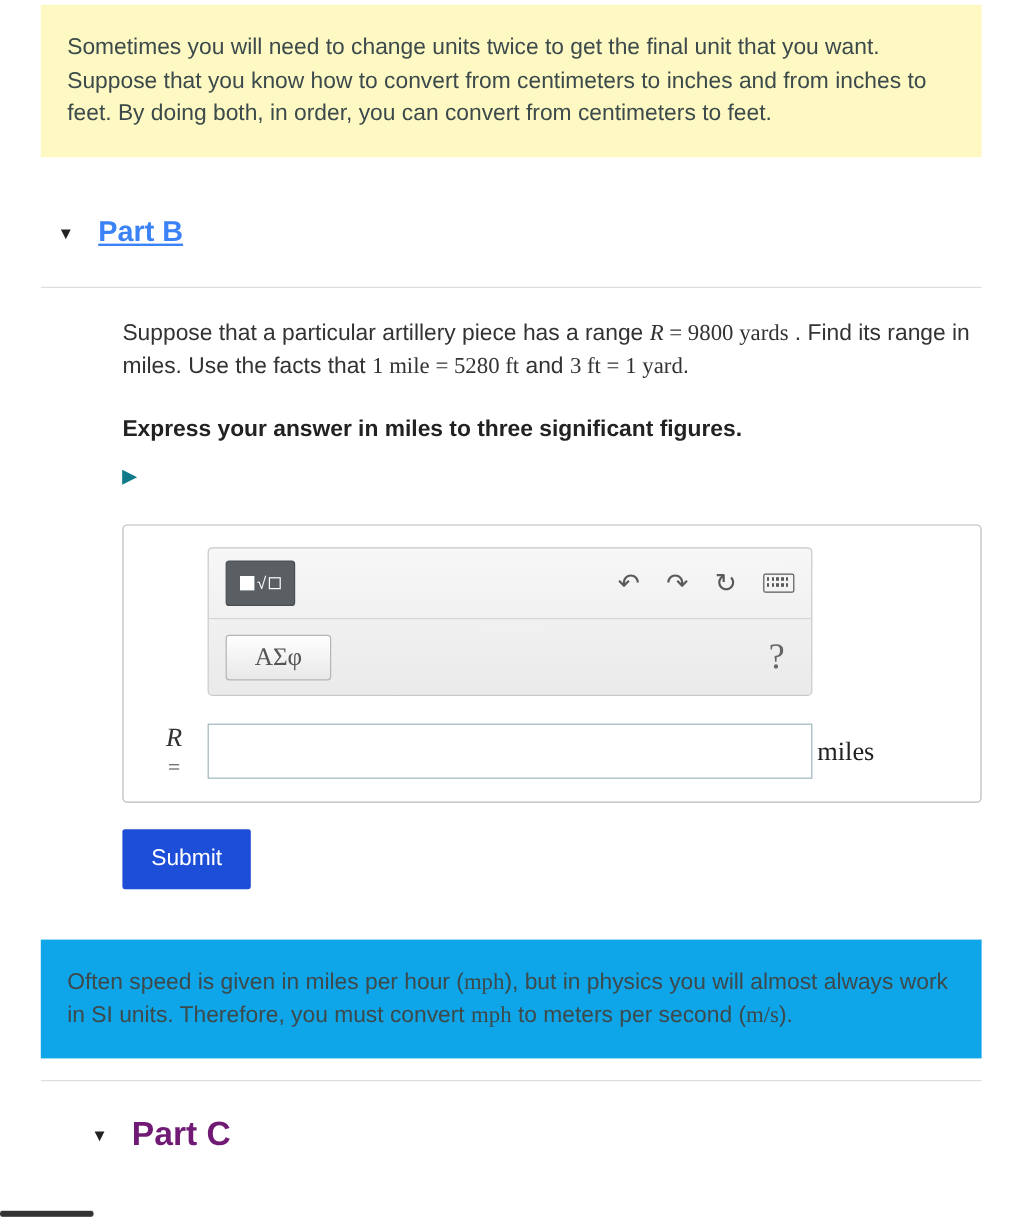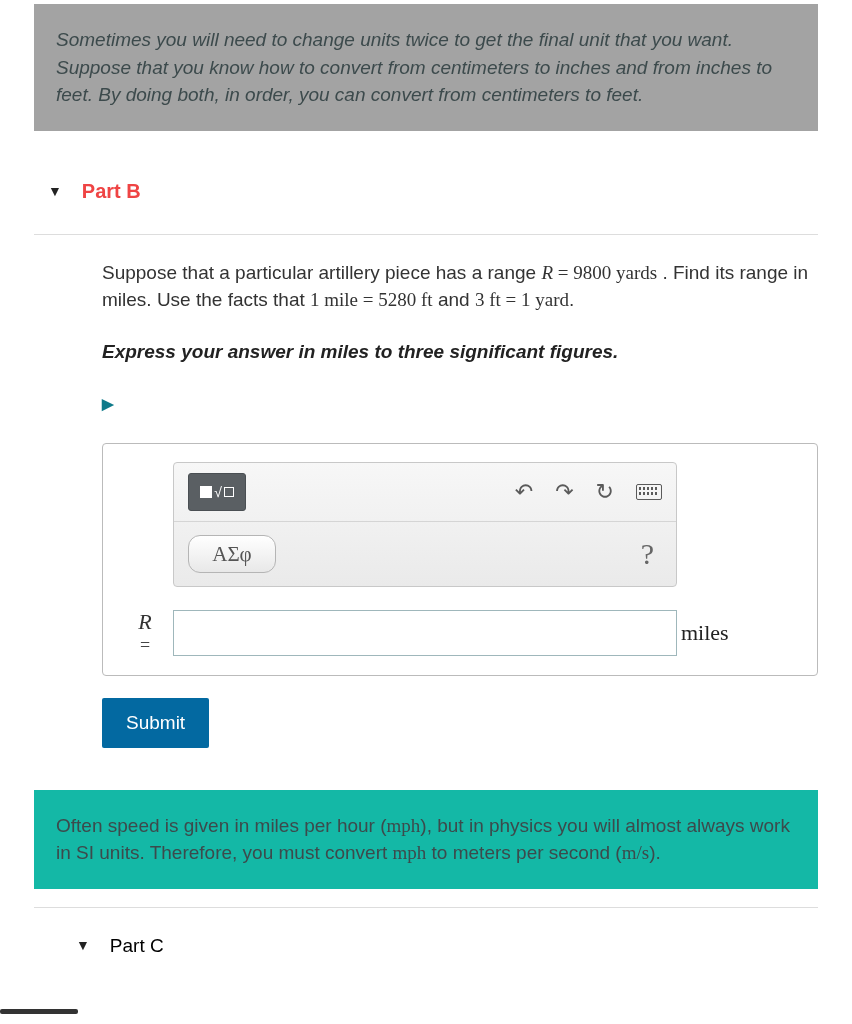--- a/index.html
+++ b/index.html
@@ -4,60 +4,59 @@
 <style>
   * { box-sizing: border-box; margin: 0; padding: 0; }
   body {
     font-family: Arial, Helvetica, sans-serif;
     background: #fff;
     color: #333;
     font-size: 19px;
     line-height: 1.45;
   }
   .panel {
-    background: #a3a3a3;
+    background: #fef9c3;
     margin: 4px 34px 18px 34px;
     padding: 22px 22px;
     color: #3c4a4c;
-    font-style: italic;
   }
   .section-wrap {
     margin: 0 34px;
   }
   .part-header {
     display: flex;
     align-items: center;
     padding: 28px 0 28px 14px;
     border-bottom: 1px solid #ddd;
     cursor: pointer;
   }
   .part-header .tri {
     font-size: 14px;
     margin-right: 20px;
     color: #222;
   }
   .part-header .title {
     font-weight: bold;
-    color: #ef4444;
-    font-size: 20px;
+    color: #3b82f6;
+    font-size: 24px;
+    text-decoration: underline;
   }
   .part-body {
     padding: 24px 0 24px 68px;
   }
   .prompt {
     color: #333;
     margin-bottom: 24px;
   }
   .mathvar { font-family: 'Times New Roman', serif; font-style: italic; }
   .mathrm { font-family: 'Times New Roman', serif; margin-top: 42px; }
   .instruct {
     font-weight: bold;
     color: #222;
-    margin-bottom: 28px;
-    font-style: italic;
+    margin-bottom: 16px;
   }
   .hints {
     color: #0e7a8a;
     font-weight: bold;
     cursor: pointer;
     display: flex;
     align-items: center;
     margin-bottom: 28px;
     font-size: 20px;
   }
@@ -106,21 +105,20 @@
     background: #5a5f63;
     border-color: #4a4f53;
   }
   .tb-btn.symbols {
     min-width: 88px;
     font-family: 'Times New Roman', serif;
     font-size: 21px;
     color: #555;
     padding: 0 10px;
     background: linear-gradient(#fff, #e8e8e8);
-    border-radius: 12px;
   }
   .tb-icon {
     font-size: 22px;
     color: #5a5a5a;
     cursor: pointer;
   }
   .help-q {
     font-family: 'Times New Roman', serif;
     font-size: 30px;
     color: #666;
@@ -148,44 +146,44 @@
     padding: 4px 8px;
     font-family: 'Times New Roman', serif;
   }
   .unit {
     font-family: 'Times New Roman', serif;
     font-size: 22px;
     margin-left: 4px;
     color: #222;
   }
   .submit-btn {
-    background: #0369a1;
+    background: #1d4ed8;
     color: #fff;
     border: none;
     border-radius: 2px;
     padding: 14px 24px;
     font-size: 19px;
     cursor: pointer;
   }
   .panel2 {
-    background: #14b8a6;
+    background: #0ea5e9;
     margin: 18px 34px 18px 34px;
     padding: 22px 22px;
     color: #3c4a4c;
   }
   .partc-header {
     display: flex;
     align-items: center;
     padding: 24px 0 0 42px;
     margin: 0 34px;
     border-top: 1px solid #ddd;
     cursor: pointer;
   }
   .partc-header .tri { font-size: 14px; margin-right: 20px; color: #222; }
-  .partc-header .title { font-weight: normal; color: #000000; font-size: 19px; }
+  .partc-header .title { font-weight: bold; color: #701a75; font-size: 28px; }
   .bottom-bar {
     position: fixed;
     left: 0;
     bottom: 10px;
     width: 78px;
     height: 5px;
     background: #333;
     border-radius: 2px;
   }
   

